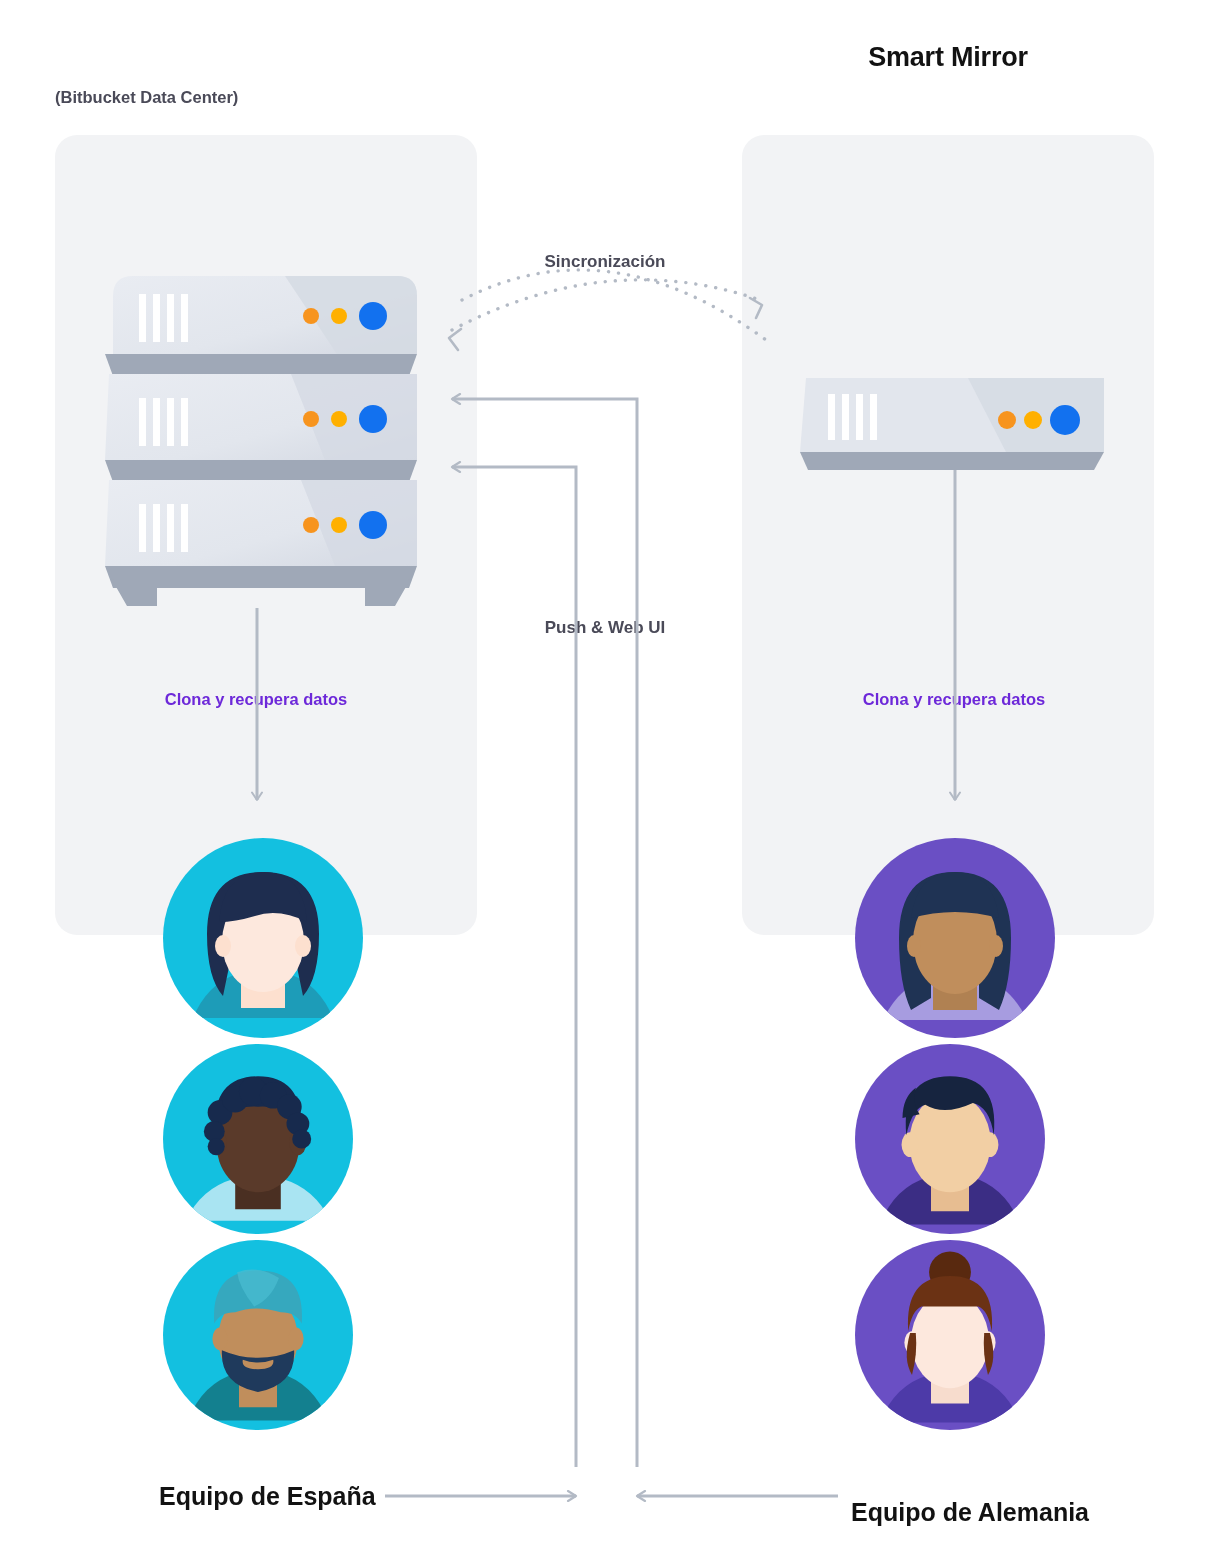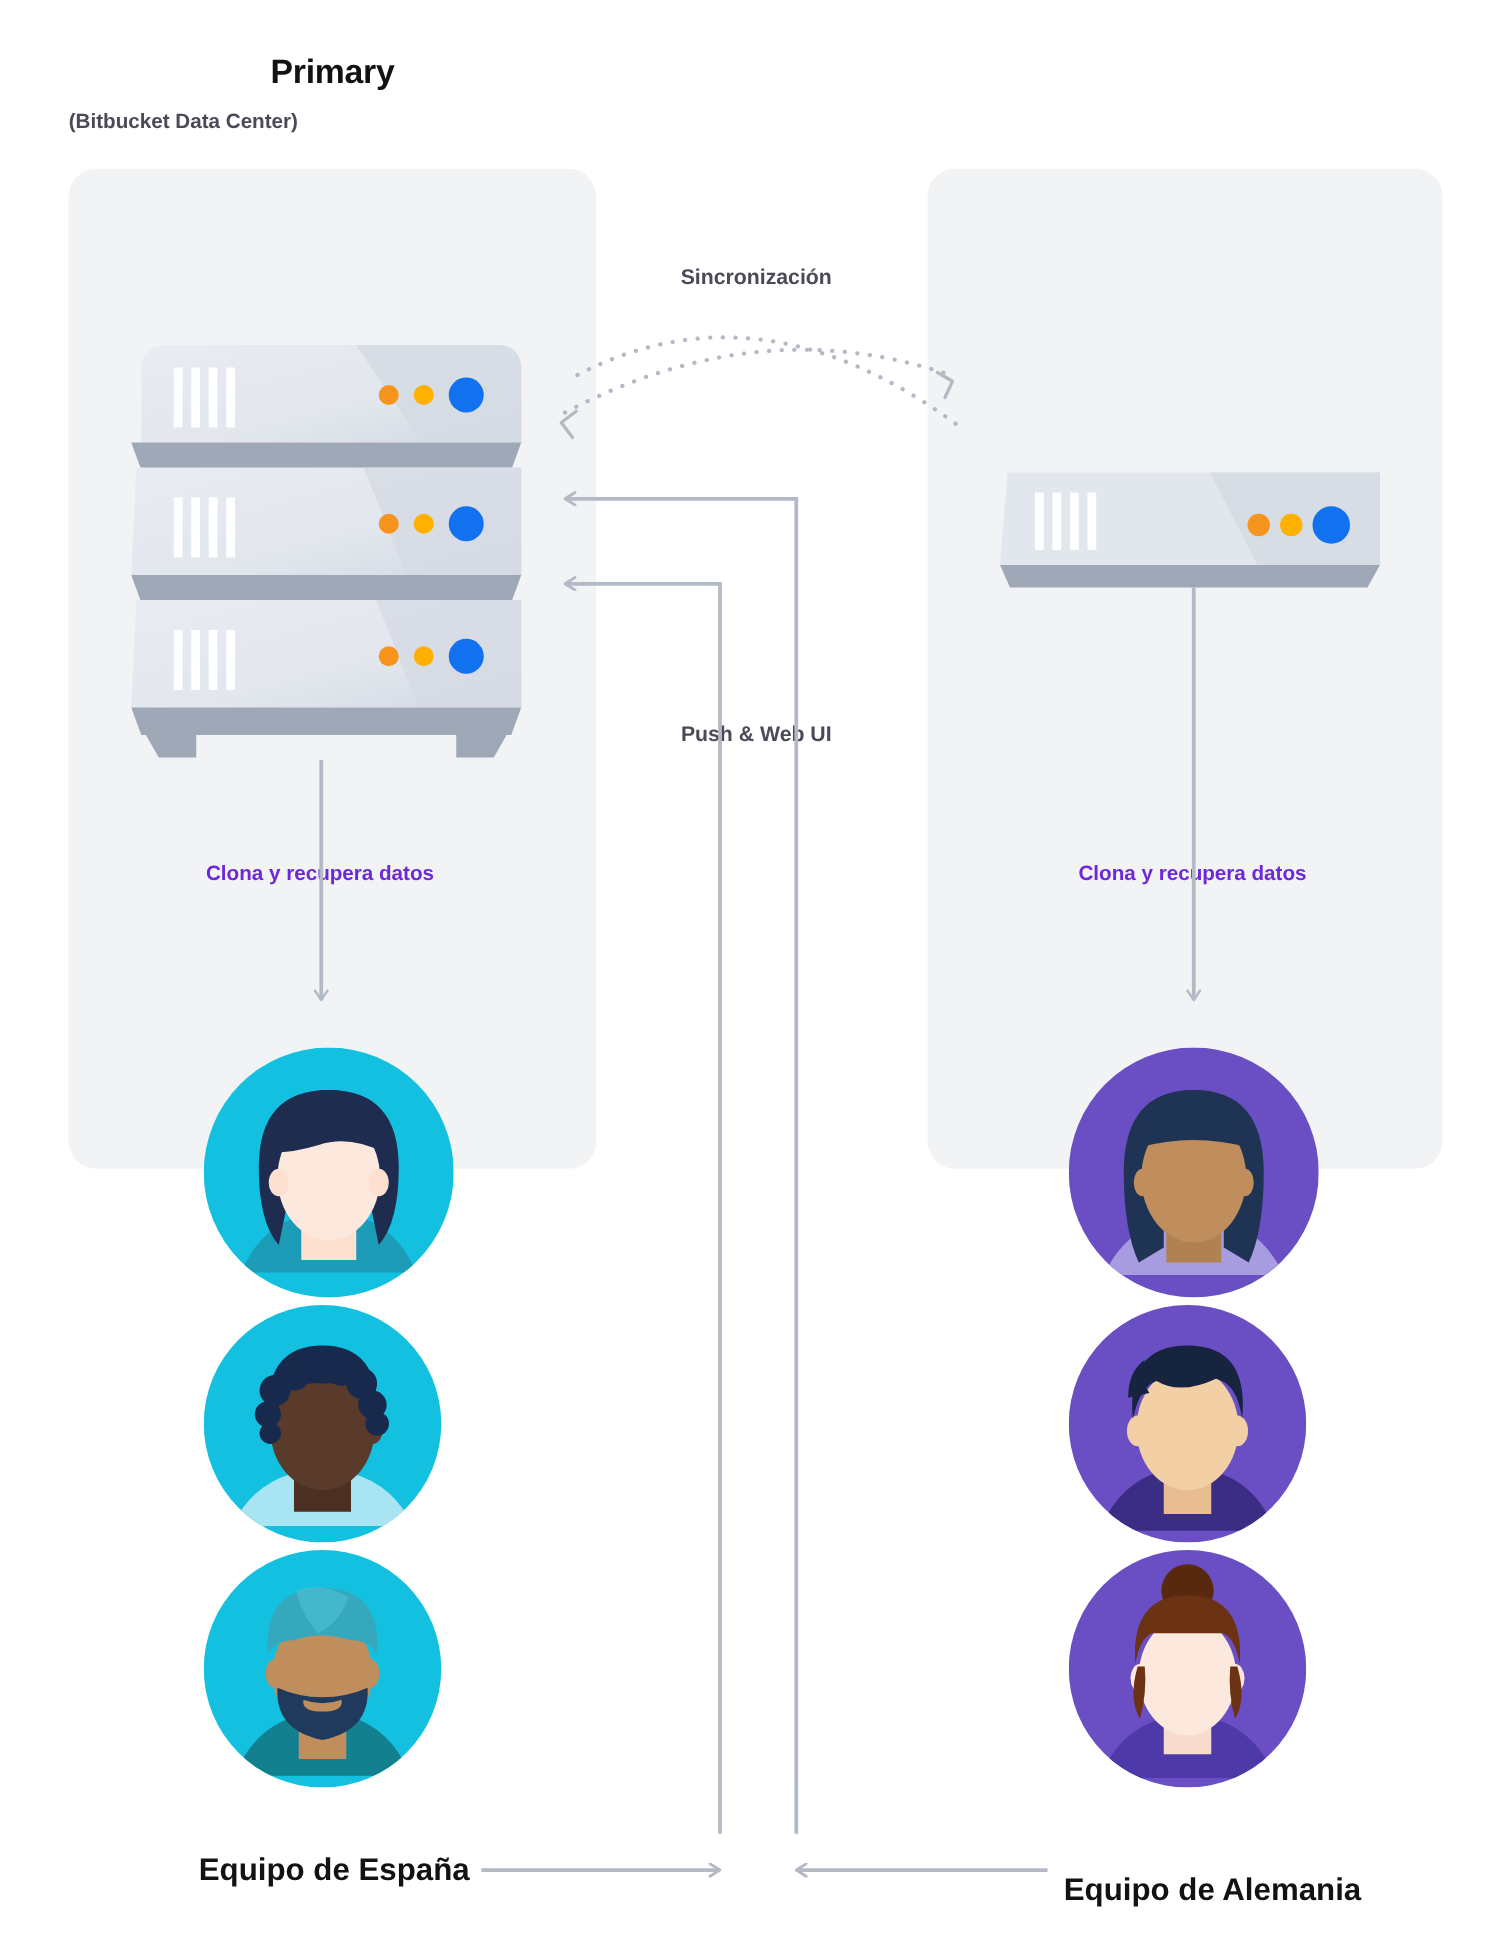--- a/index.html
+++ b/index.html
@@ -44,20 +44,21 @@
   }
 
   
   .mid-label {
     position: absolute;
     font-size: 17px;
     font-weight: bold;
     color: #4a4a58;
     white-space: nowrap;
     text-align: center;
+    margin-top: 40px;
   }
   .step-label {
     position: absolute;
     font-size: 16.5px;
     font-weight: bold;
     color: #6d28d9;
     white-space: nowrap;
     text-align: center;
   }
 
@@ -82,22 +83,22 @@
   .avatar { position: absolute; }
 </style>
 </head>
 <body>
 
 <div id="stage">
 
   <div class="panel" style="left:55px; top:135px; width:422px; height:800px;"></div>
   <div class="panel" style="left:742px; top:135px; width:412px; height:800px;"></div>
 
-  <div class="col-title" style="left:55px; top:42px; width:422px;">Primary</div>
   <div class="col-subtitle" style="left:55px; top:88px; width:422px;">(Bitbucket Data Center)</div>
+  <div class="col-title" style="left:742px; top:42px; width:412px;">Smart Mirror</div>
 
   <div class="mid-label" style="left:470px; top:212px; width:270px;">Sincronización</div>
   <div class="mid-label" style="left:470px; top:578px; width:270px;">Push &amp; Web UI</div>
 
   <div class="step-label" style="left:110px; top:690px; width:292px;">Clona y recupera datos</div>
   <div class="step-label" style="left:808px; top:690px; width:292px;">Clona y recupera datos</div>
 
   <div class="team-label" style="left:159px; top:1482px;">Equipo de España</div>
   <div class="team-label" style="left:851px; top:1482px;margin-top:16px;">Equipo de Alemania</div>
 

